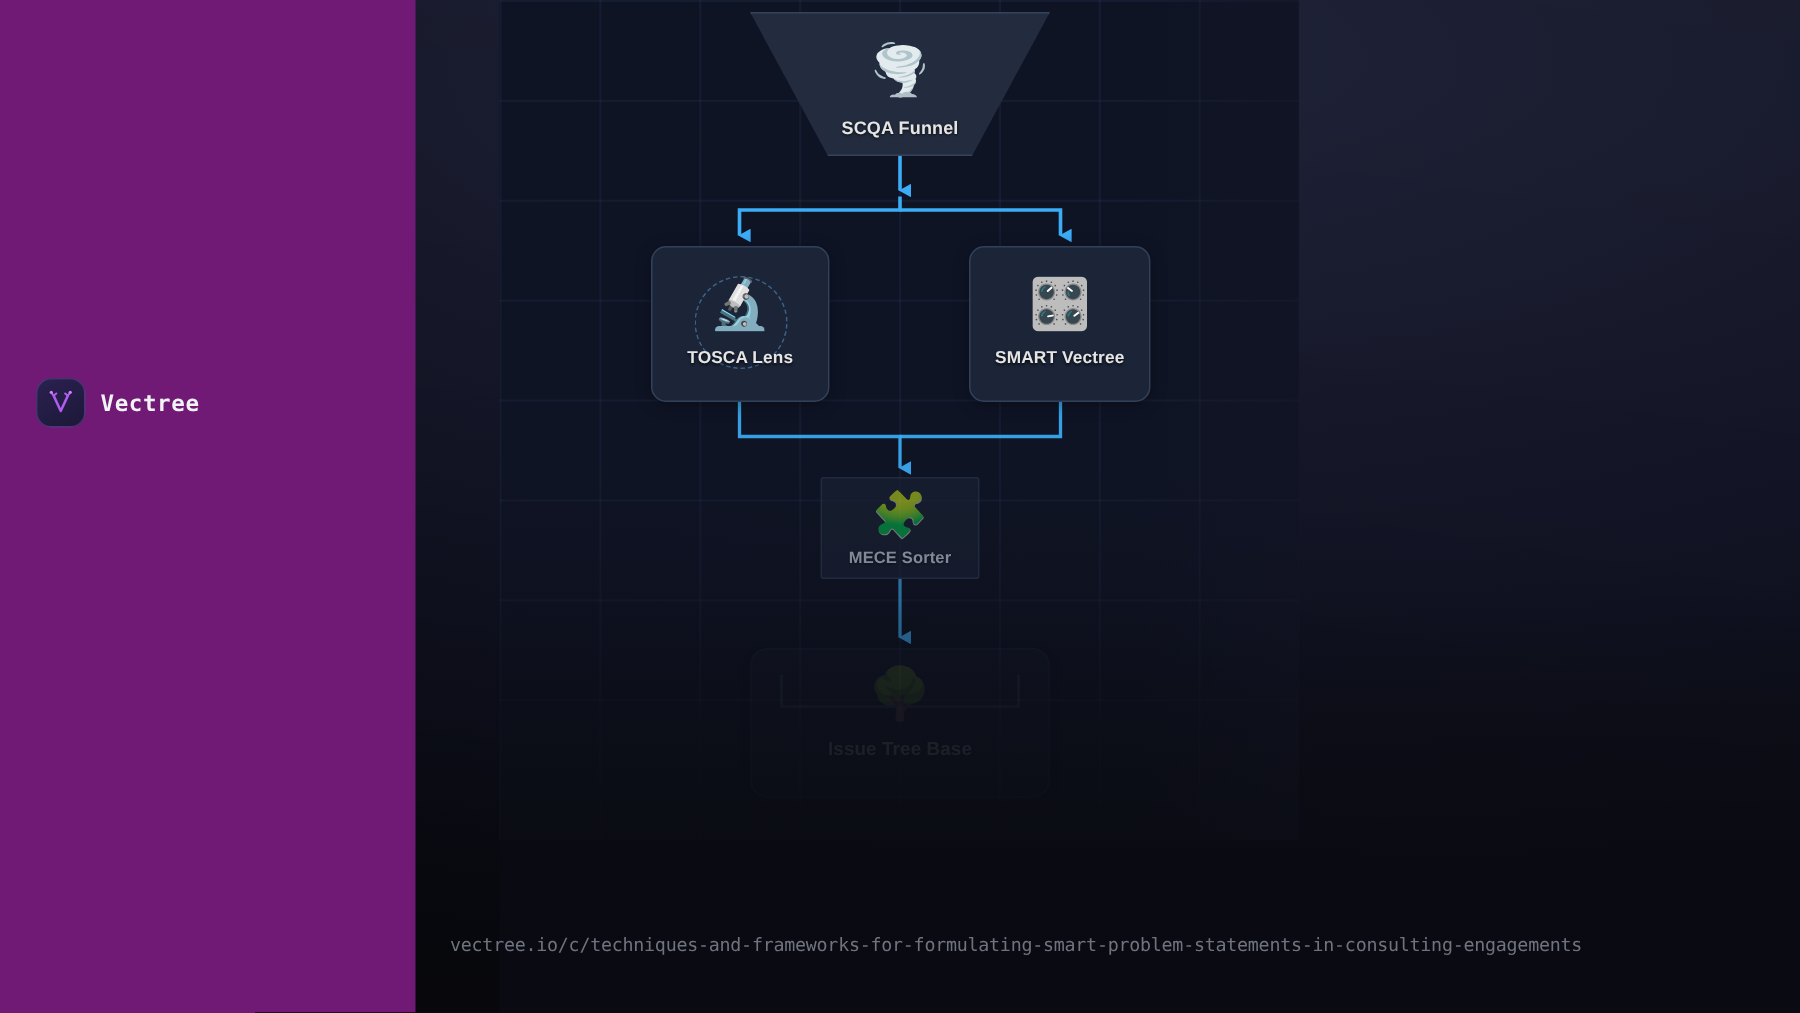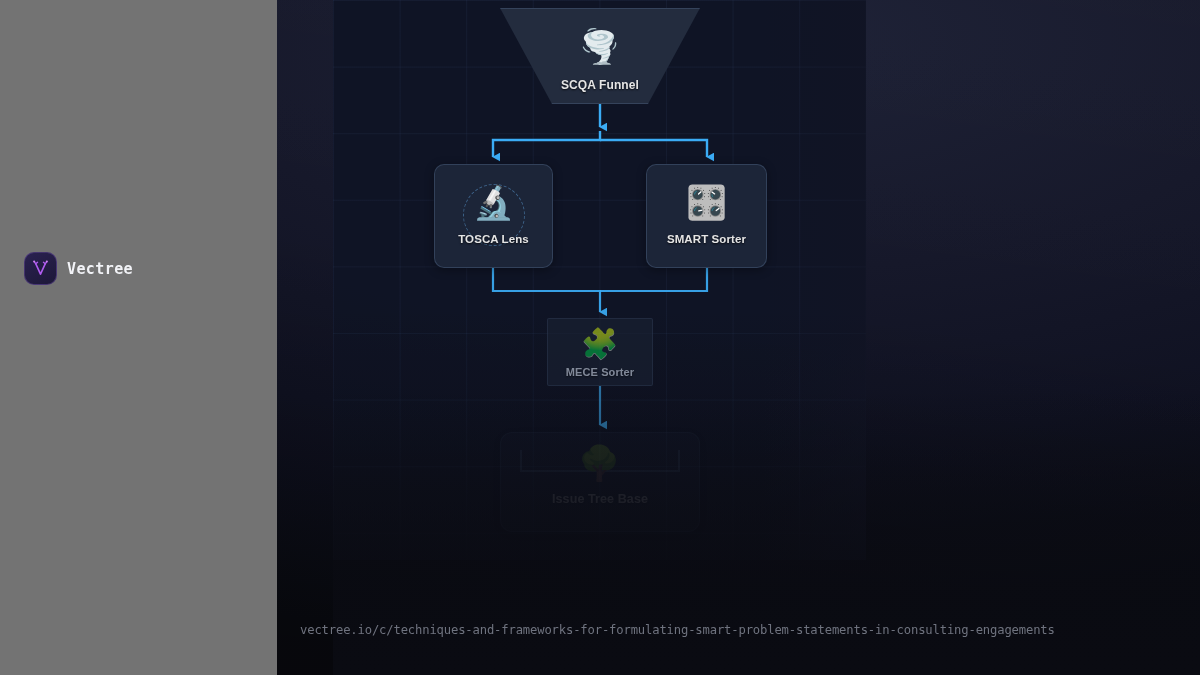--- a/index.html
+++ b/index.html
@@ -119,21 +119,21 @@
   
   .bottom-fade{
     position:absolute; left:333px; right:0; top:390px; height:285px;
     background:linear-gradient(to bottom, rgba(10,11,18,0) 0%, rgba(10,11,18,0.55) 42%, rgba(10,11,18,0.93) 78%, rgba(10,11,18,1) 100%);
     pointer-events:none;
   }
 
   
   .left-panel{
     position:absolute; left:0; top:0; width:277px; height:675px;
-    background:#737373;
+    background:#701a75;
   }
   .brand{
     position:absolute; left:24px; top:252px;
     display:flex; align-items:center; gap:10px;
   }
   .brand-mark{
     width:33px; height:33px; border-radius:10px;
     background:linear-gradient(150deg,#2a2150 0%,#1d1838 100%);
     border:1px solid rgba(150,110,220,0.3);
     display:flex; align-items:center; justify-content:center;
@@ -209,21 +209,21 @@
     <div class="node" id="node-tosca">
       <div class="card-box"></div>
       <div class="dash-ring"></div>
       <div class="node-emoji">🔬</div>
       <div class="node-label">TOSCA Lens</div>
     </div>
 
     <div class="node" id="node-smart">
       <div class="card-box"></div>
       <div class="node-emoji">🎛️</div>
-      <div class="node-label">SMART Sorter</div>
+      <div class="node-label">SMART Vectree</div>
     </div>
 
     <div class="node" id="node-mece">
       <div class="sq-box"></div>
       <div class="node-emoji">🧩</div>
       <div class="node-label">MECE Sorter</div>
     </div>
 
     <div class="node" id="node-issue">
       <div class="card-box"></div>

